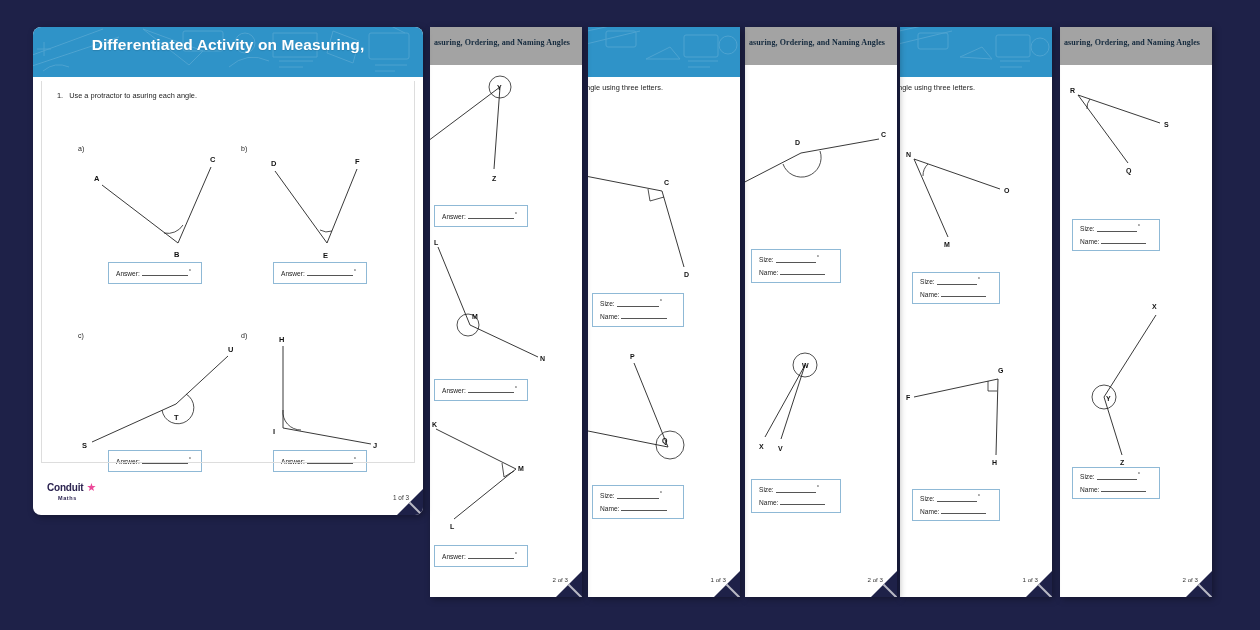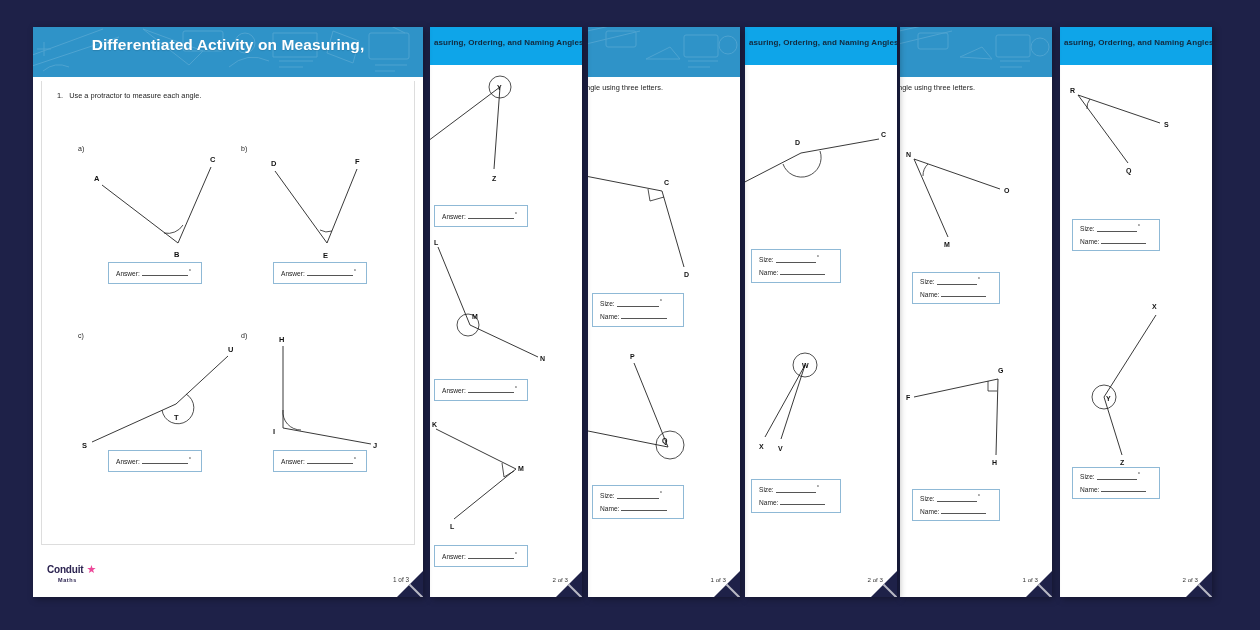--- a/index.html
+++ b/index.html
@@ -70,22 +70,23 @@
   .banner.full .title{ font-size:15.5px; padding-top:9px; }
 
   
   .banner.clip .title{
     text-align:left;
     font-size:15.5px;
     padding-top:9px;
     margin-left:-110px;
   }
   .banner.tiny{
-    background:#0ea5e9;
+    background:#a3a3a3;
     color:#13293d;
+    font-family:Liberation Serif, serif;
   }
   .banner.tiny .title{
     font-size:8px;
     text-align:left;
     padding-top:12px;
     padding-left:4px;
     font-weight:bold;
     white-space:nowrap;
     color:#13293d;
     text-shadow:none;
@@ -454,21 +455,21 @@
         <div class="ansrow">
           <span>Answer:</span><span class="rule" style="width:46px"></span><span class="deg">°</span>
         </div>
       </div>
 
       <div class="pageno small">2 of 3</div>
     </div>
     <div class="fold"></div>
   </div>
 
-  <div class="sheet" style="left:33px; top:27px; width:390px; height:570px;">
+  <div class="sheet" style="left:33px; top:27px; width:390px; height:488px;border-radius:8px;">
     <div class="sheet-inner">
 
       <div class="banner full" style="height:50px;">
         <svg class="bg-art" viewBox="0 0 390 50" preserveAspectRatio="none">
           <g stroke="#ffffff" stroke-width="1" fill="none" opacity="0.45">
             <path d="M4 22 l14 0 M11 15 l0 14"></path>
             <path d="M-6 30 L70 2 M-4 40 L86 10"></path>
             <path d="M10 44 q12 -10 26 -4"></path>
             <path d="M110 2 l60 22 l-14 14 z"></path>
             <rect x="150" y="4" width="40" height="20" rx="2"></rect>
@@ -483,21 +484,21 @@
           </g>
         </svg>
         <div class="title">
           <span>Differentiated Activity on Measuring,</span><br>
         </div>
       </div>
 
       <div class="content" style="top:64px; padding:0 24px;">
         <div style="display:flex; gap:6px;">
           <span class="q-num">1.</span>
-          <span class="q-text">Use a protractor to measure each angle.</span>
+          <span class="q-text">Use a protractor to asuring each angle.</span>
         </div>
       </div>
 
       <div class="part-label" style="left:45px; top:118px;">a)</div>
       <svg class="diag" style="left:45px; top:118px; width:175px; height:115px;" viewBox="0 0 175 115">
         <line x1="24" y1="40" x2="100" y2="98" stroke="#222" stroke-width="0.9"></line>
         <line x1="100" y1="98" x2="133" y2="22" stroke="#222" stroke-width="0.9"></line>
         <path d="M 86 88 A 18 18 0 0 0 105 80" fill="none" stroke="#222" stroke-width="0.8"></path>
         <text x="16" y="36" font-size="7.5">A</text>
         <text x="132" y="17" font-size="7.5">C</text>

